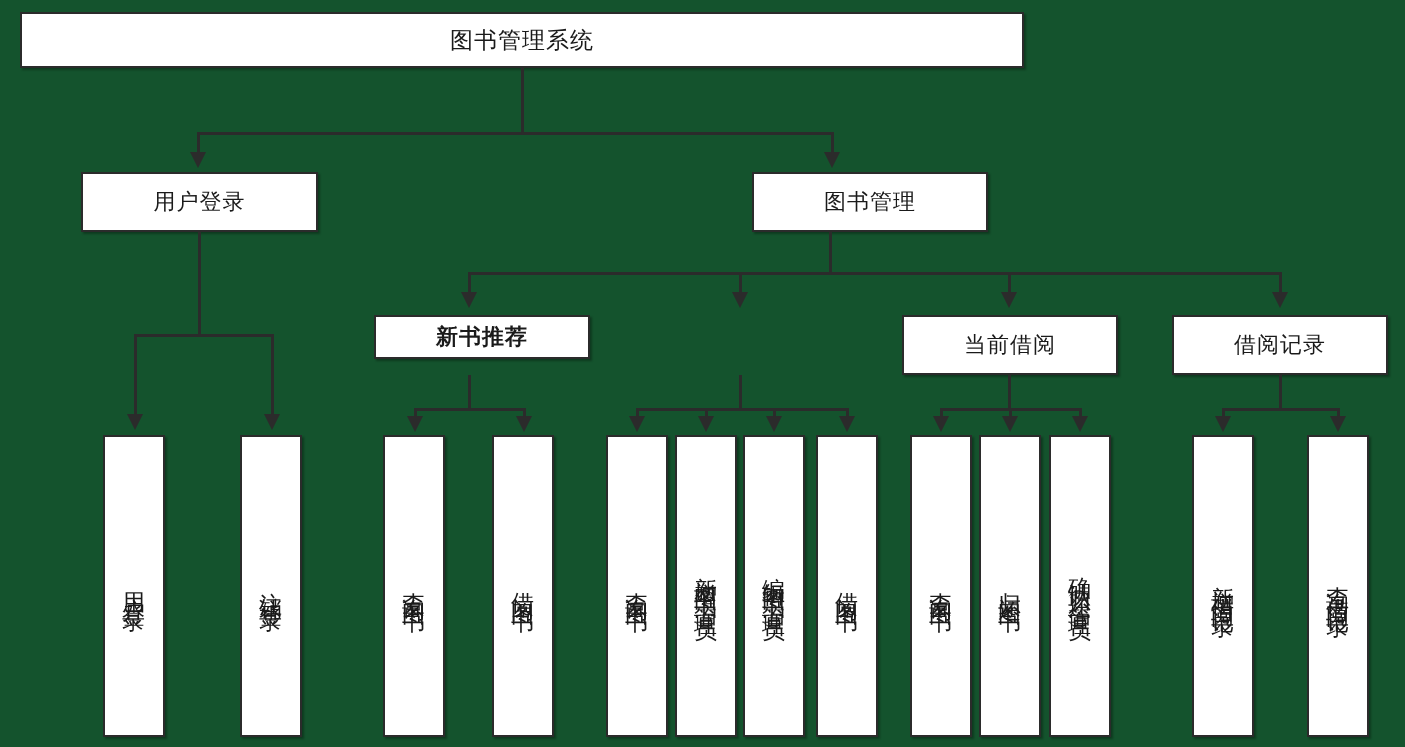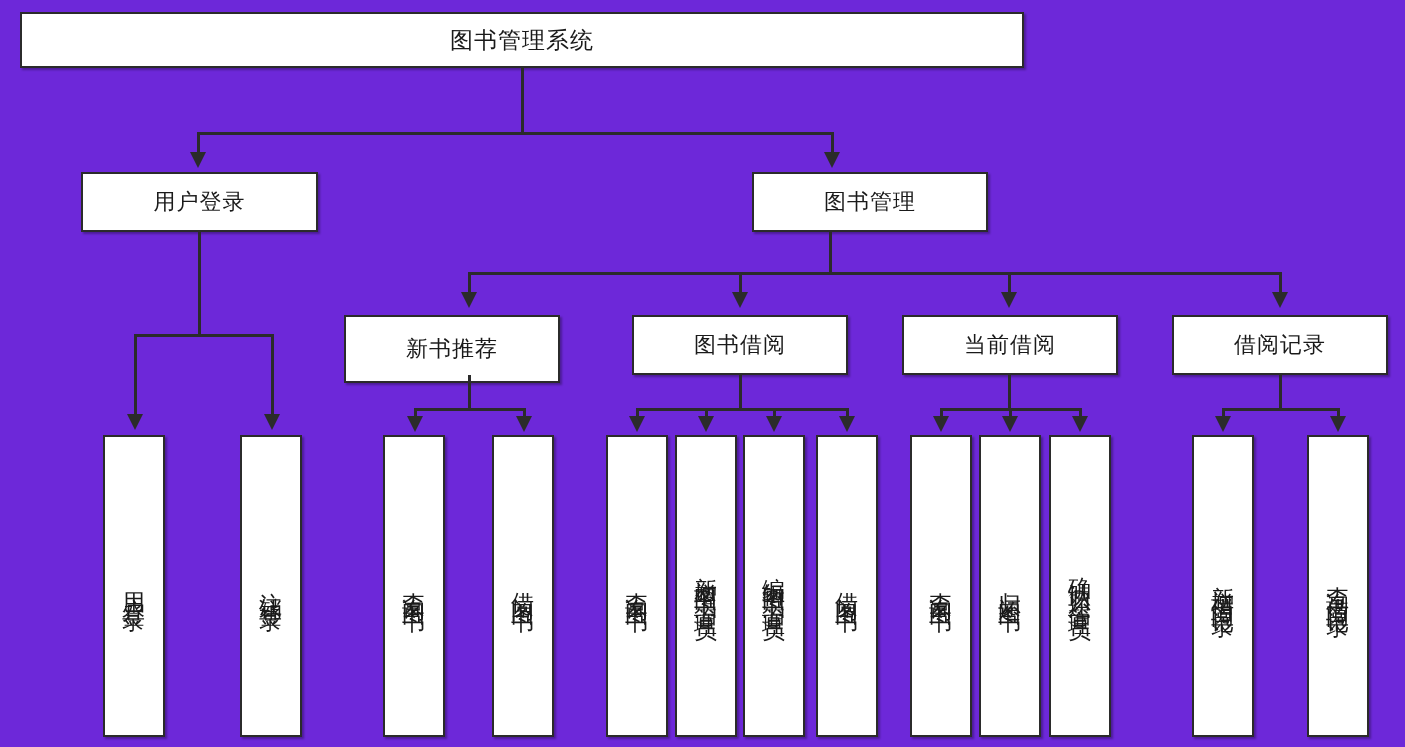--- a/index.html
+++ b/index.html
@@ -7,21 +7,21 @@
     padding: 0;
     background: #ffffff;
   }
   body {
     font-family: "Liberation Sans", "DejaVu Sans", sans-serif;
   }
   #canvas {
     position: relative;
     width: 1405px;
     height: 747px;
-    background: #6d28d9;
+    background: #14532d;
     overflow: hidden;
   }
 
   
   .node {
     position: absolute;
     box-sizing: border-box;
     background: #ffffff;
     border: 2px solid #2b2b2b;
     box-shadow: 2px 2px 2px rgba(0,0,0,0.30);
@@ -132,25 +132,22 @@
 
   <div class="edge v" style="left:739px; top:272px; width:3px; height:22px;"></div>
   <div class="arrow" style="left:732px; top:292px;"></div>
 
   <div class="edge v" style="left:1008px; top:272px; width:3px; height:22px;"></div>
   <div class="arrow" style="left:1001px; top:292px;"></div>
 
   <div class="edge v" style="left:1279px; top:272px; width:3px; height:22px;"></div>
   <div class="arrow" style="left:1272px; top:292px;"></div>
 
-  <div class="node horiz" style="left:344px; top:315px; width:216px; height:68px;">
+  <div class="node horiz" style="left:374px; top:315px; width:216px; height:44px;font-weight:bold;">
     <span class="label">新书推荐</span>
-  </div>
-  <div class="node horiz" style="left:632px; top:315px; width:216px; height:60px;">
-    <span class="label">图书借阅</span>
   </div>
   <div class="node horiz" style="left:1172px; top:315px; width:216px; height:60px;">
     <span class="label">借阅记录</span>
   </div>
   <div class="node horiz" style="left:902px; top:315px; width:216px; height:60px;">
     <span class="label">当前借阅</span>
   </div>
 
   <div class="edge v" style="left:468px; top:375px; width:3px; height:35px;"></div>
   <div class="edge h" style="left:414px; top:408px; width:112px; height:3px;"></div>

